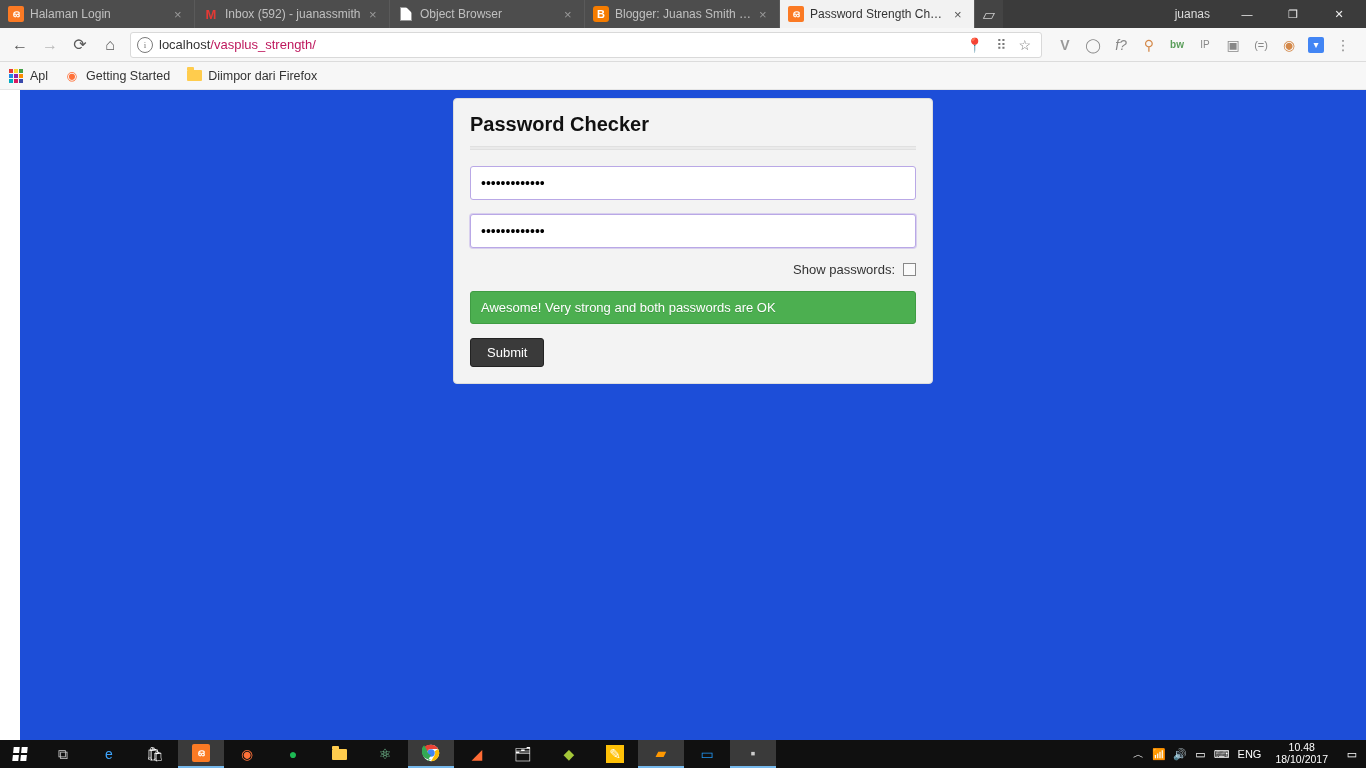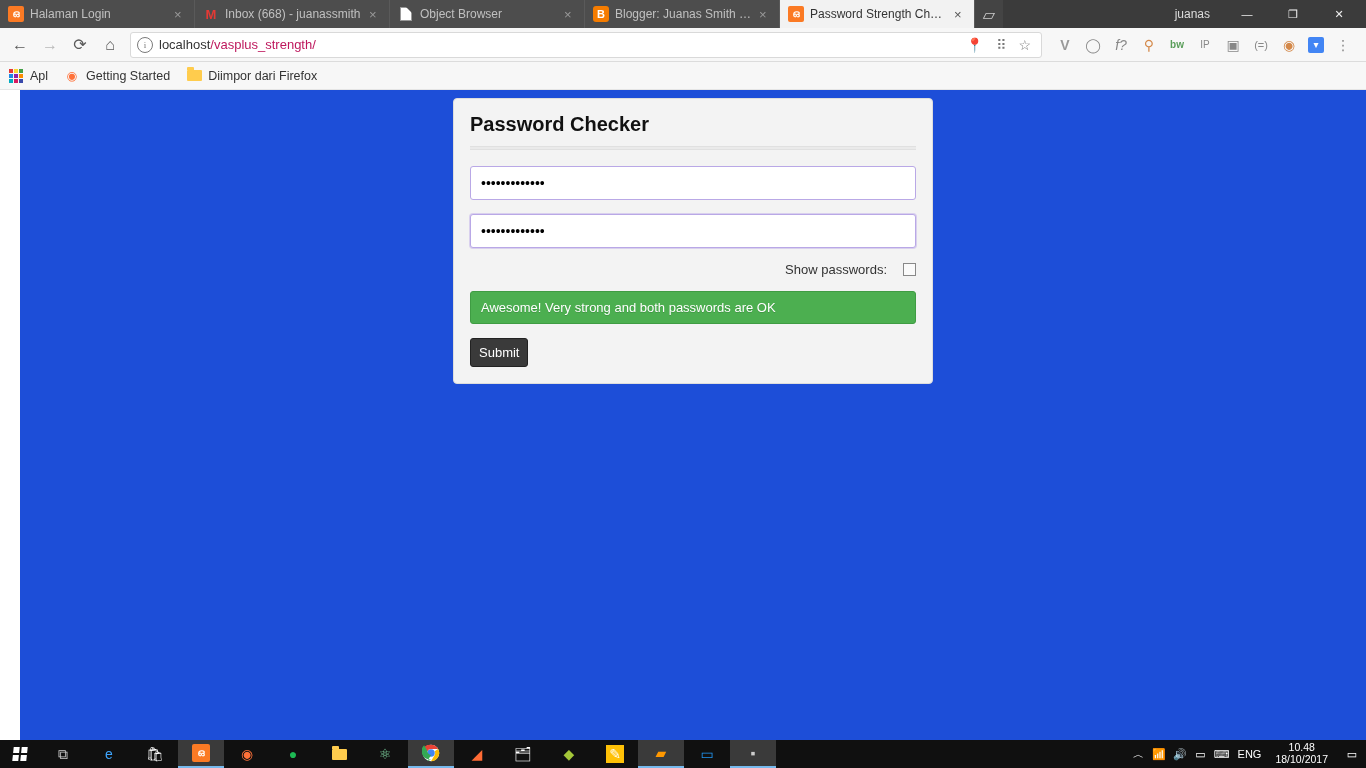--- a/index.html
+++ b/index.html
@@ -41,24 +41,24 @@
 .apps-icon i:nth-child(7){background:#00acc1}.apps-icon i:nth-child(8){background:#d81b60}.apps-icon i:nth-child(9){background:#3949ab}
 
 
 .page { position: absolute; top: 90px; left: 0; right: 0; bottom: 28px; background: #1d4ed8; overflow: auto; margin-left: 20px; }
 .card { width: 480px; margin: 8px auto 0; background: #f3f3f3; border: 1px solid #ddd; border-radius: 4px; padding: 14px 16px 16px; }
 .card h1 { font-family: Arial, sans-serif; font-size: 20px; font-weight: bold; color: #111; margin-bottom: 10px; }
 .hr { height: 4px; background: #eaeaea; border-top:1px solid #e0e0e0; border-bottom:1px solid #e0e0e0; margin-bottom: 16px; }
 .lbl { font-size: 13px; color: #333; margin-bottom: 4px; display: block; }
 .inp { width: 100%; height: 34px; border: 1px solid #b9a8e6; border-radius: 3px; background: #fff; padding: 0 10px; font-size: 14px; outline: none; margin-bottom: 14px; }
 .inp.focus { box-shadow: 0 0 0 1px rgba(160,130,230,.3); }
-.show-row { display: flex; justify-content: flex-end; align-items: center; gap: 16px; font-size: 13px; color: #333; margin-bottom: 14px; }
+.show-row { display: flex; justify-content: flex-end; align-items: center; gap: 8px; font-size: 13px; color: #333; margin-bottom: 14px; }
 .chk { width: 13px; height: 13px; border: 1px solid #888; background: #fafafa; }
 .alert { background: #4caf50; border: 1px solid #3f9c43; color: #fff; font-size: 13px; padding: 8px 10px; border-radius: 3px; margin-bottom: 14px; text-shadow: 0 1px 0 rgba(0,0,0,.15); }
-.submit { background: #3a3a3a; color: #fff; font-size: 13px; padding: 6px 8px; border: 1px solid #222; border-radius: 3px; }
+.submit { background: #3a3a3a; color: #fff; font-size: 13px; padding: 6px 16px; border: 1px solid #222; border-radius: 3px; }
 
 
 .taskbar { position: absolute; bottom: 0; left: 0; right: 0; height: 28px; background: #101010; display: flex; align-items: center; color: #fff; }
 .start { width: 40px; height: 28px; display: flex; align-items: center; justify-content: center; }
 .winlogo { width:14px; height:14px; display:grid; grid-template-columns:6px 6px; grid-template-rows:6px 6px; gap:2px; transform: skewX(-6deg);}
 .winlogo i { background:#fff; }
 .cortana { display:flex; align-items:center; flex:0 0 330px; height:100%; background:#2b2b2b; }
 .cortana-circle { width:14px; height:14px; border:2px solid #fff; border-radius:50%; margin:0 12px; }
 .cortana input { flex:1; background:transparent; border:none; color:#bbb; font-size:13px; outline:none; }
 .mic { width:32px; display:flex; align-items:center; justify-content:center; color:#ccc;}
@@ -87,21 +87,21 @@
       <span class="favicon">
           <span class="fav-xampp">ഒ</span>
         </span>
       <span class="tab-title">Halaman Login</span>
       <span class="tab-close">×</span>
     </div>
     <div class="tab">
       <span class="favicon">
           <span class="fav-gmail" style="color:#e53935">M</span>
         </span>
-      <span class="tab-title">Inbox (668) - juanassmith</span>
+      <span class="tab-title">Inbox (592) - juanassmith</span>
       <span class="tab-close">×</span>
     </div>
     <div class="tab">
       <span class="favicon">
           <span class="fav-page"></span>
         </span>
       <span class="tab-title">Object Browser</span>
       <span class="tab-close">×</span>
     </div>
     <div class="tab">

